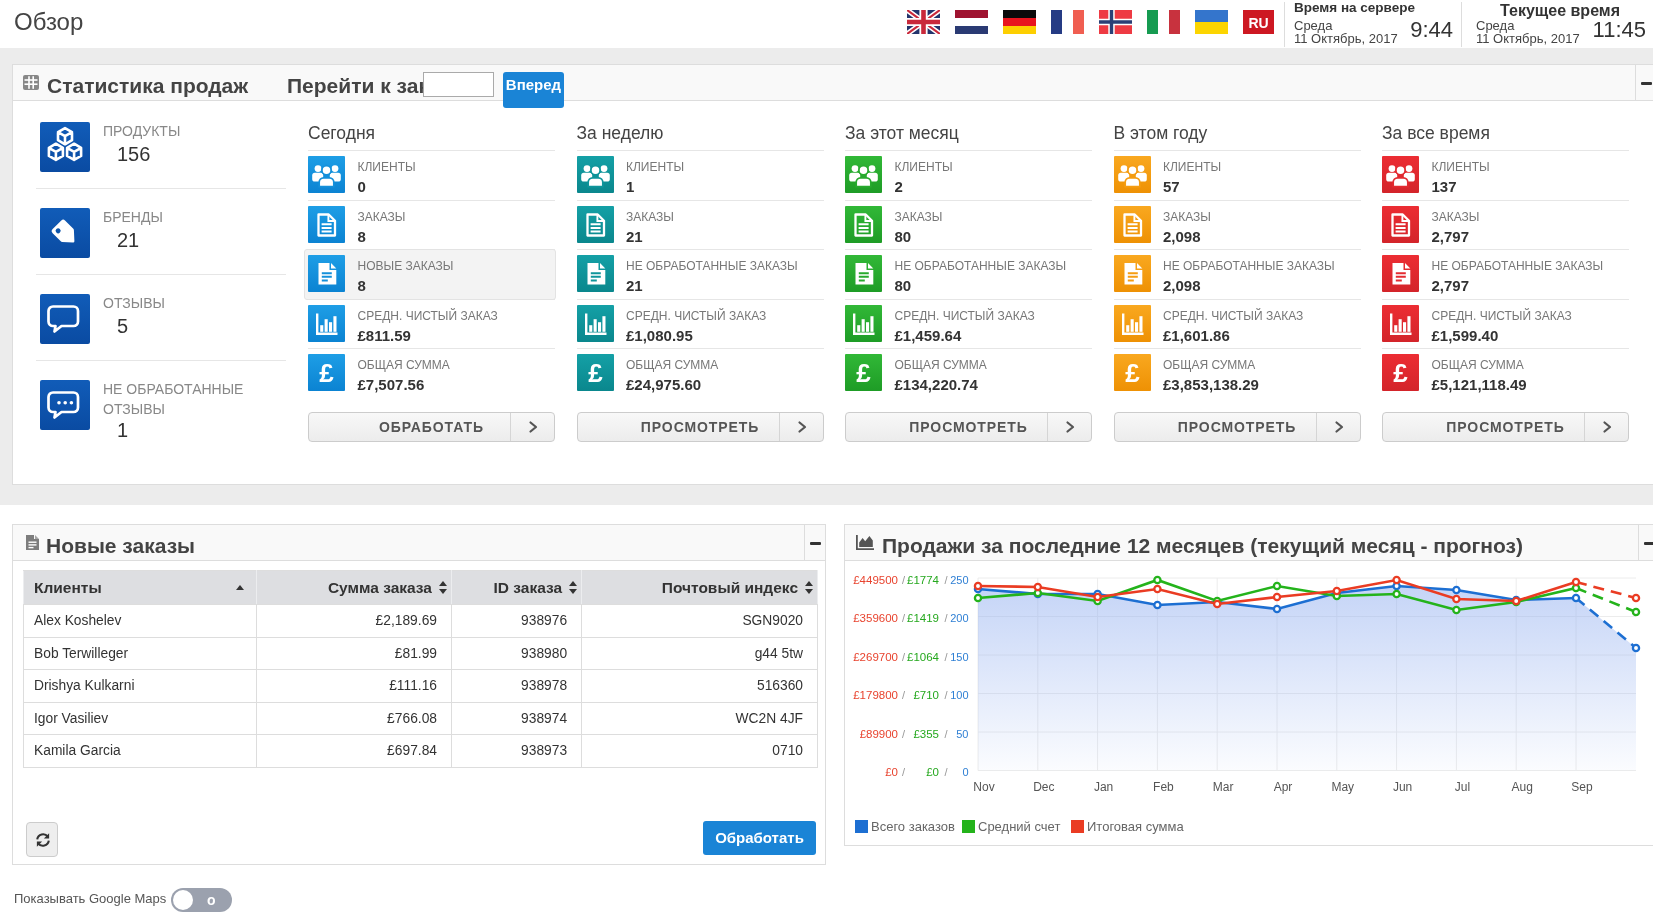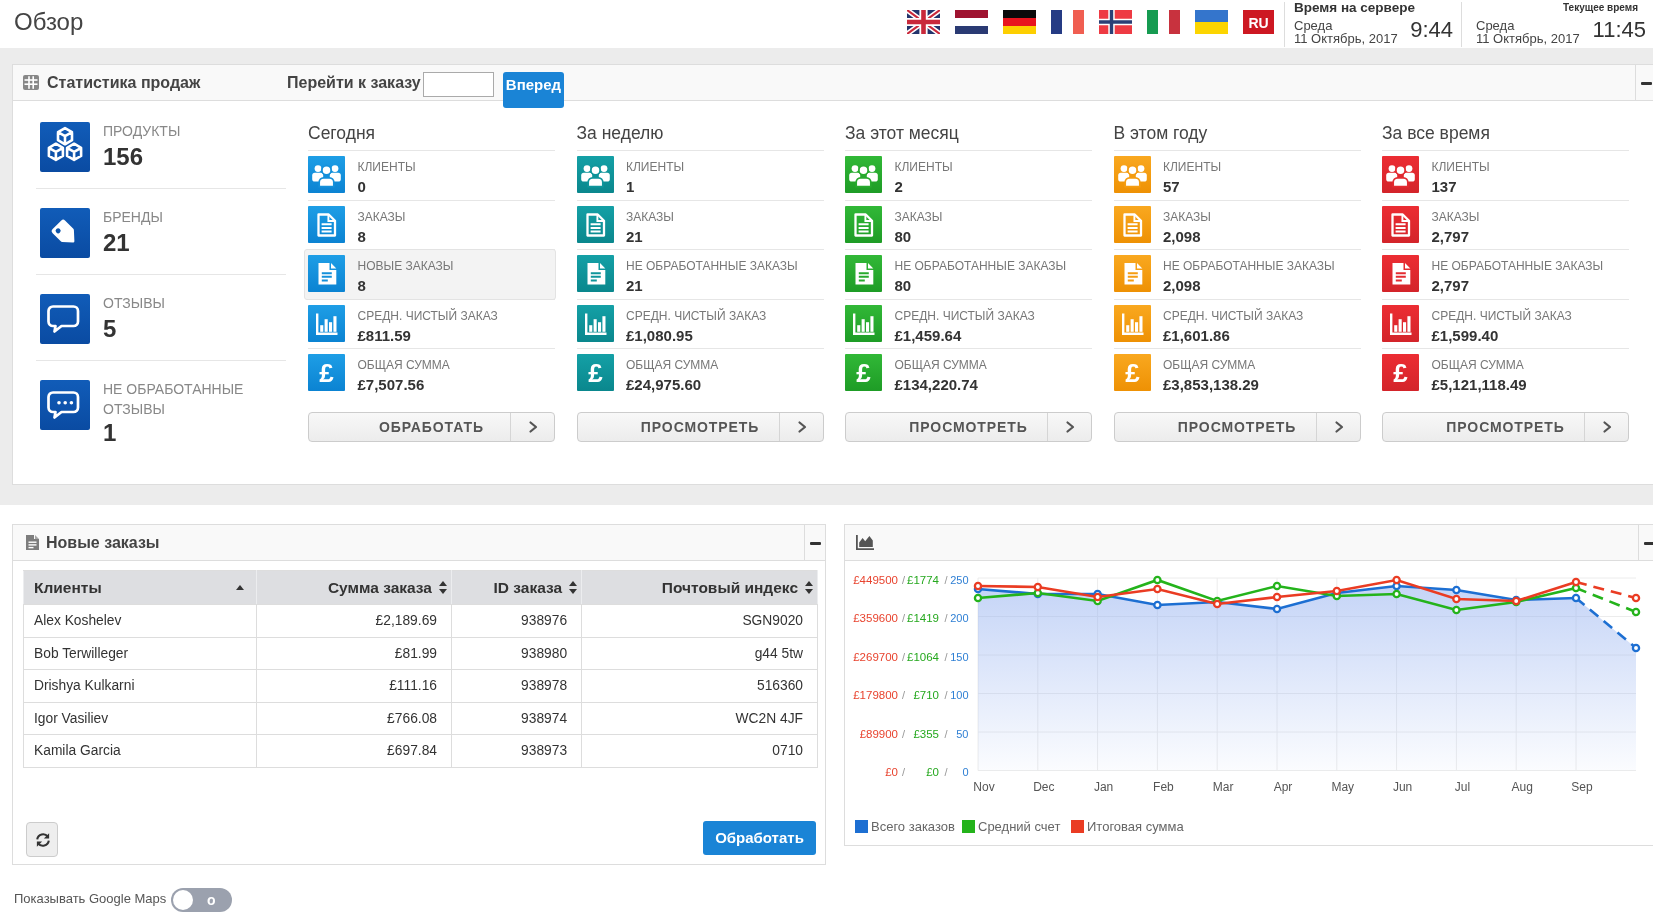--- a/index.html
+++ b/index.html
@@ -1,26 +1,26 @@
 <!DOCTYPE html>
 <html><head><meta charset="utf-8">
 <style>
 *{margin:0;padding:0;box-sizing:border-box}
 html,body{width:1653px;height:917px;overflow:hidden;background:#fff;
  font-family:"Liberation Sans",sans-serif;color:#333;position:relative}
 .abs{position:absolute}
 .graysec{position:absolute;left:0;top:48px;width:1653px;height:457px;background:#ececec}
 .panel{position:absolute;background:#fff;border:1px solid #ddd}
 .phead{position:absolute;left:0;top:0;right:0;height:36px;background:#f9f9f9;border-bottom:1px solid #ddd}
-.ptitle{position:absolute;font-weight:bold;font-size:16px;color:#444;top:9px;white-space:nowrap}
+.ptitle{position:absolute;font-weight:bold;font-size:21px;color:#444;top:9px;white-space:nowrap}
 .pdiv{position:absolute;top:0;width:1px;height:36px;background:#ddd}
 .pminus{position:absolute;width:11px;height:3px;background:#333;border-radius:1px}
 .tile{position:absolute;width:50px;height:50px;border-radius:2px;background:linear-gradient(180deg,#115cb8,#0a4ba2)}
 .tlabel{position:absolute;font-size:14px;color:#888;left:103px;line-height:19.5px}
-.tvalue{position:absolute;font-size:24px;font-weight:bold;color:#333;left:103px}
+.tvalue{position:absolute;font-size:20px;font-weight:normal;color:#333;left:117px}
 .sep{position:absolute;height:1px;background:#e6e6e6}
 .colhead{position:absolute;font-size:17.5px;color:#444;white-space:nowrap}
 .icon{position:absolute;width:37px;height:37px;border-radius:1px}
 .slabel{position:absolute;font-size:12px;color:#777;white-space:nowrap}
 .svalue{position:absolute;font-size:15px;font-weight:bold;color:#333;white-space:nowrap}
 .statbtn{position:absolute;width:247px;height:30px;border:1px solid #ccc;border-radius:4px;
  background:linear-gradient(180deg,#f8f8f8,#ececec);font-size:14px;font-weight:bold;color:#555;
  text-align:center;line-height:28px;letter-spacing:.9px}
 .statbtn .bdiv{position:absolute;right:43px;top:0;width:1px;height:28px;background:#d5d5d5}
 .statbtn svg{position:absolute;right:13px;top:6px}
@@ -87,21 +87,21 @@
 <svg class="flag" style="left:1243px" width="31" height="24" viewBox="0 0 31 24">
     <rect width="31" height="24" fill="#cd1822"></rect>
     <text x="15.5" y="17.5" text-anchor="middle" font-family="Liberation Sans" font-size="14" font-weight="bold" fill="#fff">RU</text>
   </svg>
 <div class="abs" style="left:1284px;top:2px;width:1px;height:45px;background:#ddd"></div>
 <div class="abs" style="left:1461px;top:2px;width:1px;height:45px;background:#ddd"></div>
 <div class="abs timebox" style="left:1294px;top:0;width:156px;text-align:left;font-weight:bold;font-size:13.5px;color:#333">Время на сервере</div>
 <div class="abs timebox" style="left:1294px;top:18px;font-size:13px">Среда</div>
 <div class="abs timebox" style="left:1294px;top:31px;font-size:13px">11 Октябрь, 2017</div>
 <div class="abs" style="left:1380px;top:17px;width:73px;text-align:right;font-size:22px;color:#333">9:44</div>
-<div class="abs timebox" style="left:1482px;top:2px;width:156px;text-align:right;font-weight:bold;font-size:10px;color:#333">Текущее время</div>
+<div class="abs timebox" style="left:1482px;top:2px;width:156px;text-align:center;font-weight:bold;font-size:16px;color:#333">Текущее время</div>
 <div class="abs timebox" style="left:1476px;top:18px;font-size:13px">Среда</div>
 <div class="abs timebox" style="left:1476px;top:31px;font-size:13px">11 Октябрь, 2017</div>
 <div class="abs" style="left:1570px;top:17px;width:76px;text-align:right;font-size:22px;color:#333">11:45</div>
 
 <div class="graysec"></div>
 
 <div class="panel" style="left:12px;top:64px;width:1645px;height:421px">
   <div class="phead">
     <svg class="abs" style="left:10px;top:10px" width="16" height="15" viewBox="0 0 16 15">
         <rect x="0" y="0" width="16" height="15" rx="2" fill="#888"></rect>
@@ -449,20 +449,21 @@
   </div>
   <div class="bluebtn" style="left:690px;top:296px;width:113px;height:34px;line-height:34px">Обработать</div>
 </div>
 
 <div class="panel" style="left:844px;top:524px;width:815px;height:322px">
   <div class="phead">
     <svg class="abs" style="left:11px;top:10px" width="18" height="15" viewBox="0 0 18 15">
         <path d="M0 15 v-15 h1.8 v13.2 h16.2 v1.8 z" fill="#555"></path>
         <path d="M3.2 12 v-4.6 l3.4-4.4 2.6 3.2 4.2-5.2 3.4 4.4 v6.6 z" fill="#555"></path>
       </svg>
+    <div class="ptitle" style="left:37px">Продажи за последние 12 месяцев (текущий месяц - прогноз)</div>
     <div class="pdiv" style="left:793px"></div>
     <div class="pminus" style="left:799px;top:17px"></div>
   </div>
 </div>
 <svg class="abs" style="left:845px;top:560px" width="808" height="290" viewBox="845 560 808 290">
 <defs>
       <linearGradient id="ag" x1="0" y1="0" x2="0" y2="1">
         <stop offset="0" stop-color="rgb(150,178,240)" stop-opacity="0.55"></stop>
         <stop offset="1" stop-color="rgb(150,178,240)" stop-opacity="0.04"></stop>
       </linearGradient>

